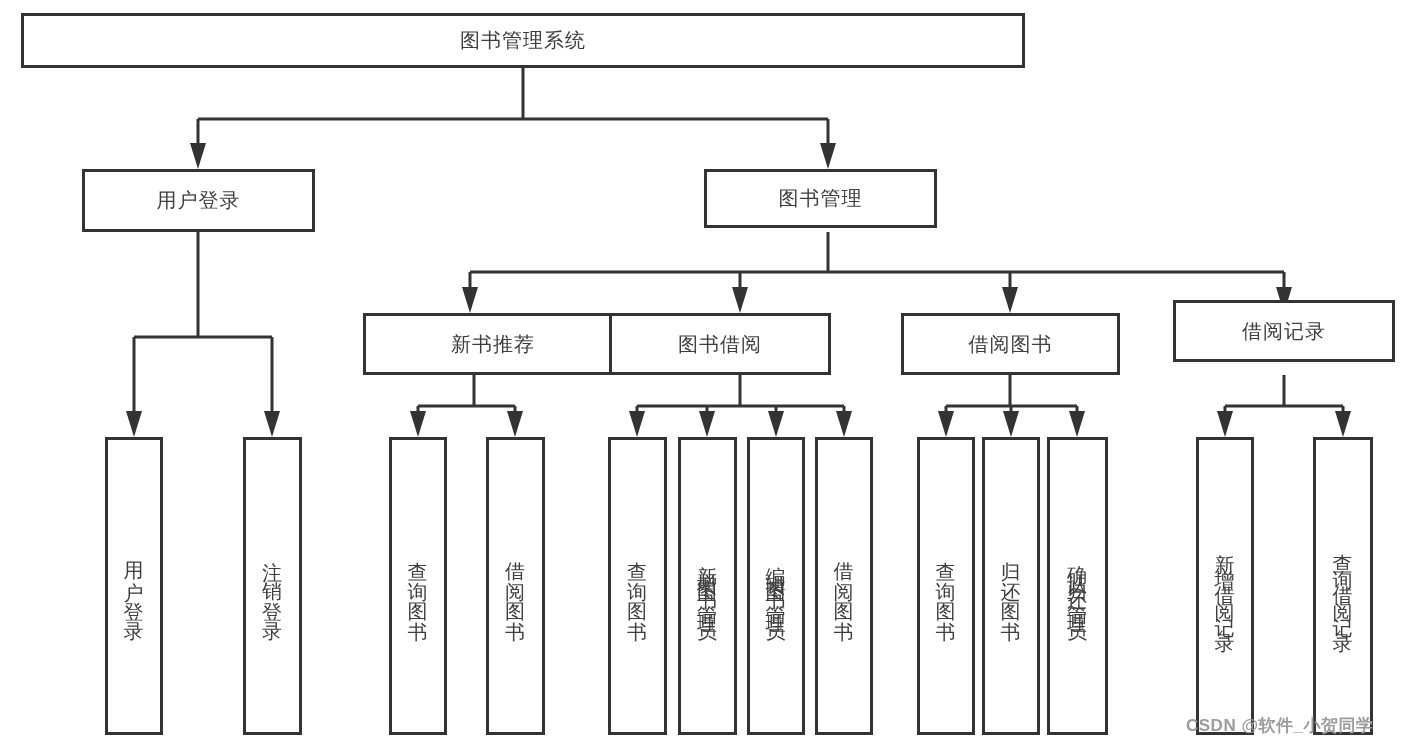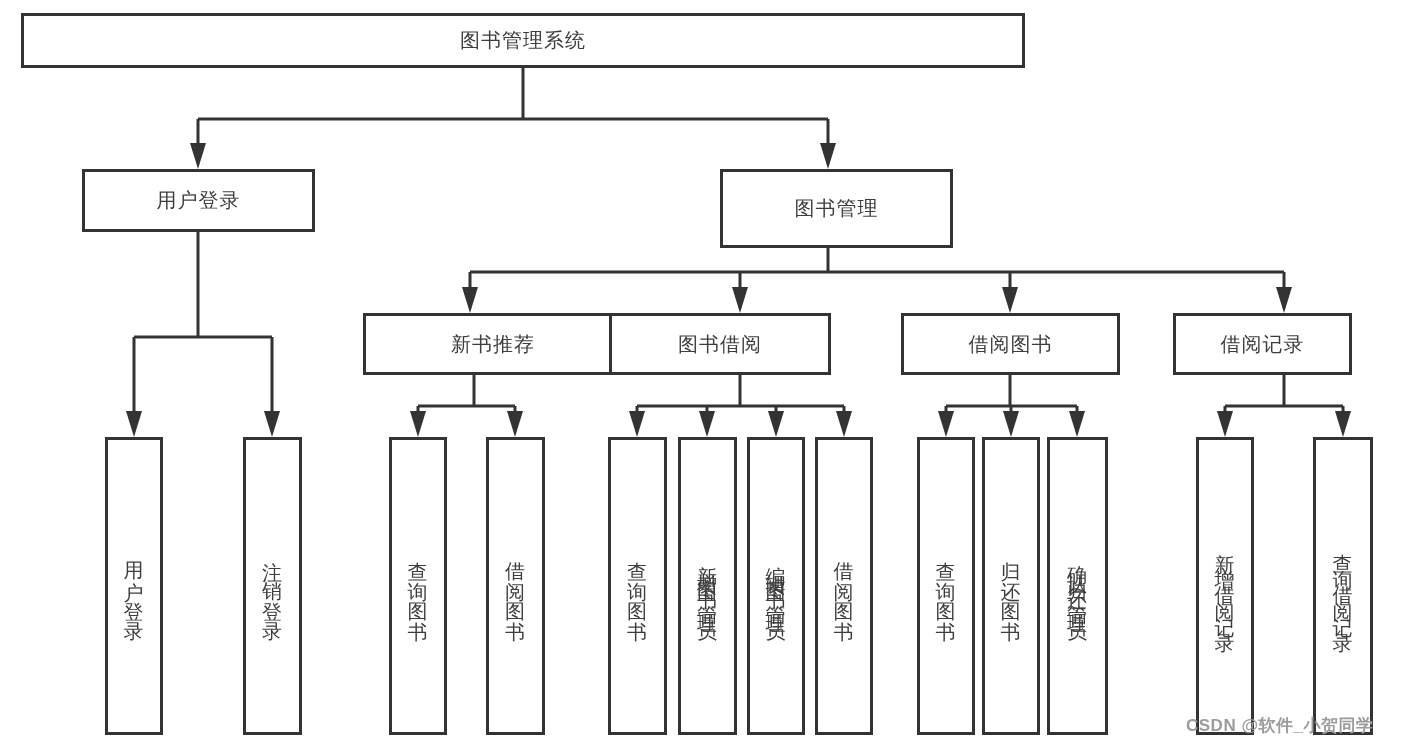--- a/index.html
+++ b/index.html
@@ -87,29 +87,29 @@
       <polygon points="1069,411 1085,411 1077,437"></polygon>
       <polygon points="1217,411 1233,411 1225,437"></polygon>
       <polygon points="1335,411 1351,411 1343,437"></polygon>
     </g>
   </svg>
 
   <div class="node h-box" style="left:21px;top:13px;width:1004px;height:55px">图书管理系统</div>
 
   <div class="node h-box" style="left:82px;top:169px;width:233px;height:63px">用户登录</div>
 
-  <div class="node h-box" style="left:720px;top:169px;width:233px;height:79px">图书管理</div>
+  <div class="node h-box" style="left:704px;top:169px;width:233px;height:59px">图书管理</div>
 
   <div class="node h-box" style="left:363px;top:313px;width:260px;height:62px">新书推荐</div>
 
   <div class="node h-box" style="left:609px;top:313px;width:222px;height:62px">图书借阅</div>
 
   <div class="node h-box" style="left:901px;top:313px;width:219px;height:62px">借阅图书</div>
 
-  <div class="node h-box" style="left:1173px;top:313px;width:179px;height:62px">借阅记录</div>
+  <div class="node h-box" style="left:1173px;top:300px;width:222px;height:62px">借阅记录</div>
 
   <div class="node v-box sp-lg" style="left:105px;top:437px;width:58px;height:298px">用户登录</div>
 
   <div class="node v-box sp-lg" style="left:243px;top:437px;width:59px;height:298px">注销登录</div>
 
   <div class="node v-box sp-lg" style="left:389px;top:437px;width:58px;height:298px">查询图书</div>
 
   <div class="node v-box sp-lg" style="left:486px;top:437px;width:59px;height:298px">借阅图书</div>
 
   <div class="node v-box sp-lg" style="left:608px;top:437px;width:59px;height:298px">查询图书</div>

